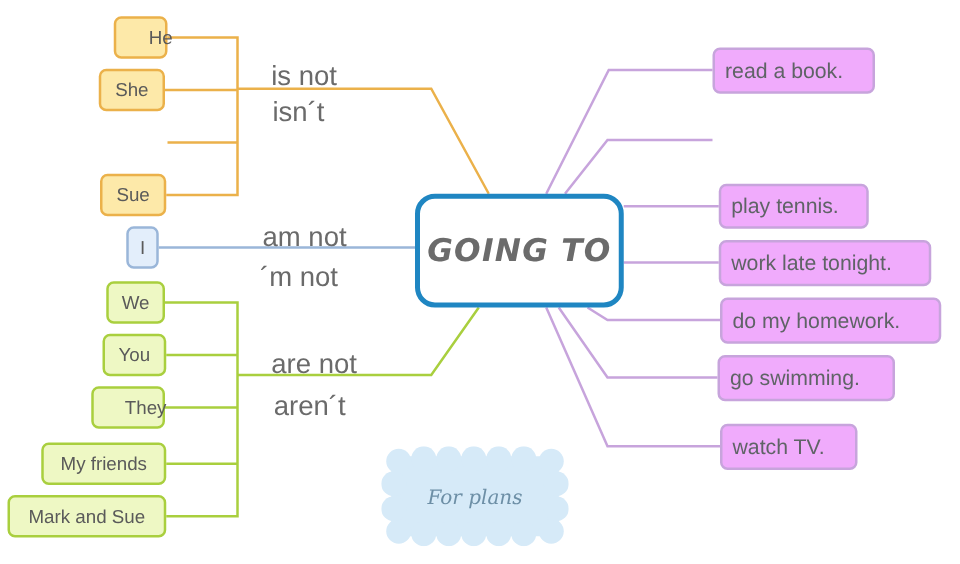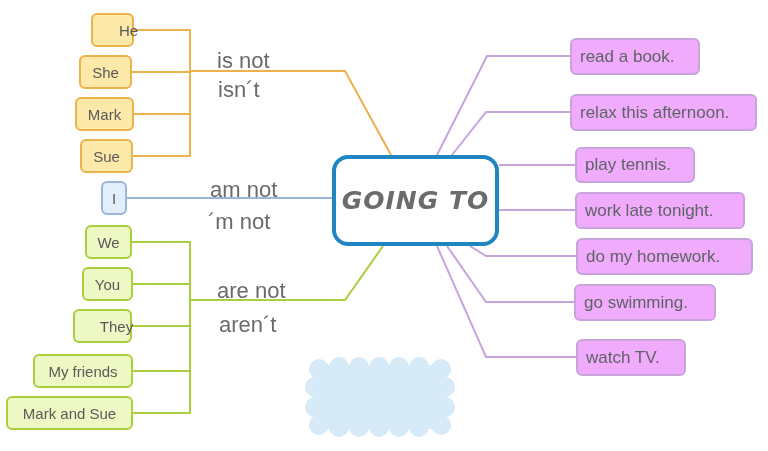--- a/index.html
+++ b/index.html
@@ -52,40 +52,38 @@
       <path d="M437 246 L486 357 H576"></path>
     </g>
   </svg>
 
   <div class="center">
     <span>GOING TO</span>
   </div>
 
   <div class="node orange" style="left:91px;top:13px;width:43px;height:34px;padding-left:32px;">He</div>
   <div class="node orange" style="left:79px;top:55px;width:53px;height:34px;">She</div>
-  <div class="node orange" style="left:75px;top:97px;width:59px;height:34px;">Mark</div>
   <div class="node orange" style="left:80px;top:139px;width:53px;height:34px;">Sue</div>
 
   <div class="node blue" style="left:101px;top:181px;width:26px;height:34px;">I</div>
 
   <div class="node green" style="left:85px;top:225px;width:47px;height:34px;">We</div>
   <div class="node green" style="left:82px;top:267px;width:51px;height:34px;">You</div>
   <div class="node green" style="left:73px;top:309px;width:59px;height:34px;padding-left:28px;">They</div>
   <div class="node green" style="left:33px;top:354px;width:100px;height:34px;">My friends</div>
   <div class="node green" style="left:6px;top:396px;width:127px;height:34px;">Mark and Sue</div>
 
   <div class="label" style="left:217px;top:48px;">is not</div>
   <div class="label" style="left:218px;top:77px;">isn´t</div>
   <div class="label" style="left:210px;top:177px;">am not</div>
   <div class="label" style="left:208px;top:209px;">´m not</div>
   <div class="label" style="left:217px;top:278px;">are not</div>
   <div class="label" style="left:219px;top:312px;">aren´t</div>
 
   <div class="node cyan" style="left:570px;top:38px;width:130px;height:37px;">read a book.</div>
-  <div class="node cyan" style="left:570px;top:94px;width:187px;height:37px;">relax this afternoon.</div>
   <div class="node cyan" style="left:575px;top:147px;width:120px;height:36px;">play tennis.</div>
   <div class="node cyan" style="left:575px;top:192px;width:170px;height:37px;">work late tonight.</div>
   <div class="node cyan" style="left:576px;top:238px;width:177px;height:37px;">do my homework.</div>
   <div class="node cyan" style="left:574px;top:284px;width:142px;height:37px;">go swimming.</div>
   <div class="node cyan" style="left:576px;top:339px;width:110px;height:37px;">watch TV.</div>
 
   <svg class="cloud" viewBox="0 0 150 80">
     <g fill="#d6eaf8">
       <rect x="8" y="8" width="134" height="64" rx="4"></rect>
       <circle cx="14" cy="12" r="10"></circle>
@@ -101,14 +99,15 @@
         <circle cx="74" cy="70" r="10"></circle>
         <circle cx="94" cy="70" r="10"></circle>
         <circle cx="114" cy="70" r="10"></circle>
         <circle cx="136" cy="68" r="10"></circle>
       <circle cx="10" cy="30" r="10"></circle>
         <circle cx="10" cy="50" r="10"></circle>
       <circle cx="140" cy="30" r="10"></circle>
         <circle cx="140" cy="50" r="10"></circle>
     </g>
   </svg>
+  <div class="cloud-text">For plans</div>
 
 </div>
 
 </body></html>

